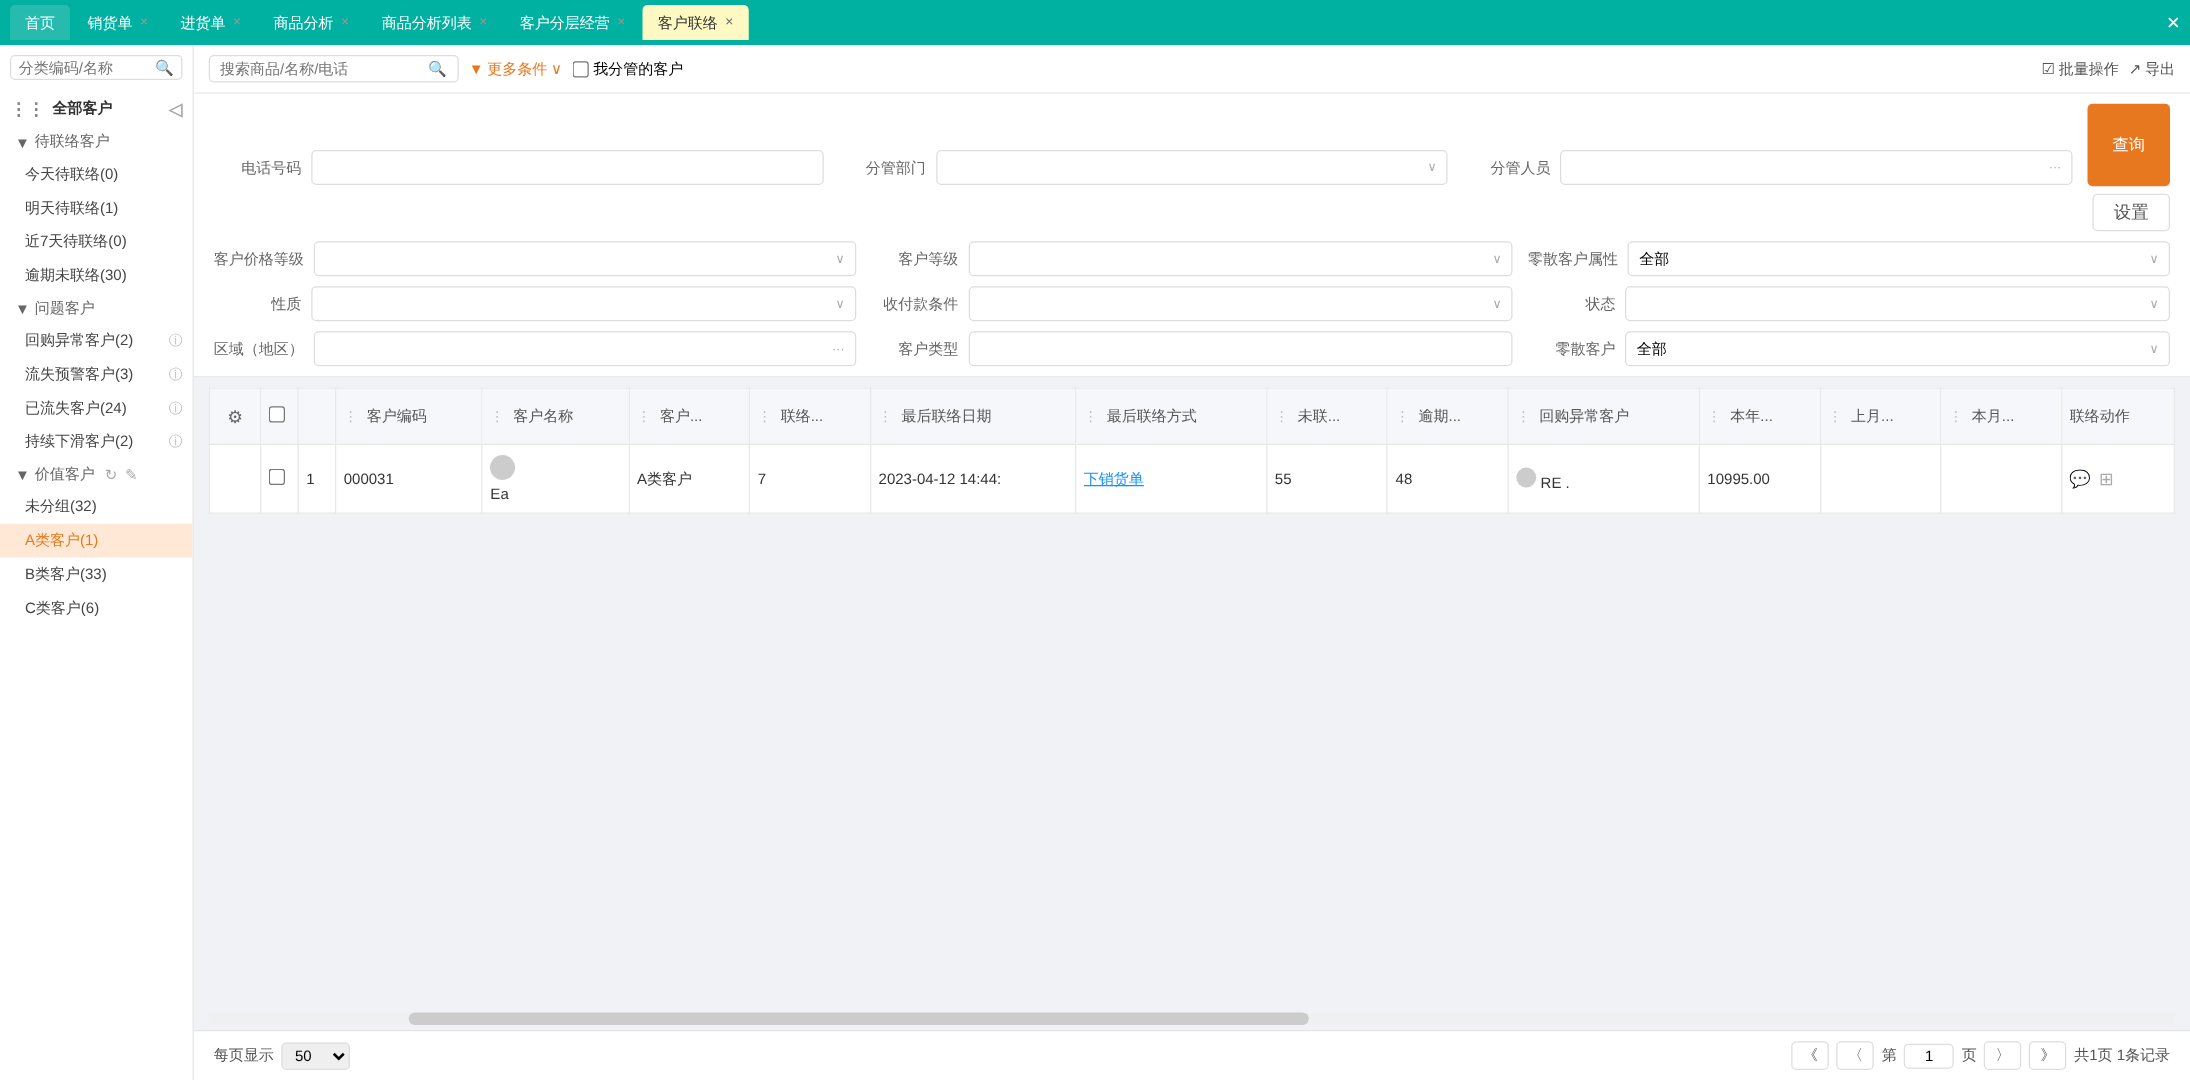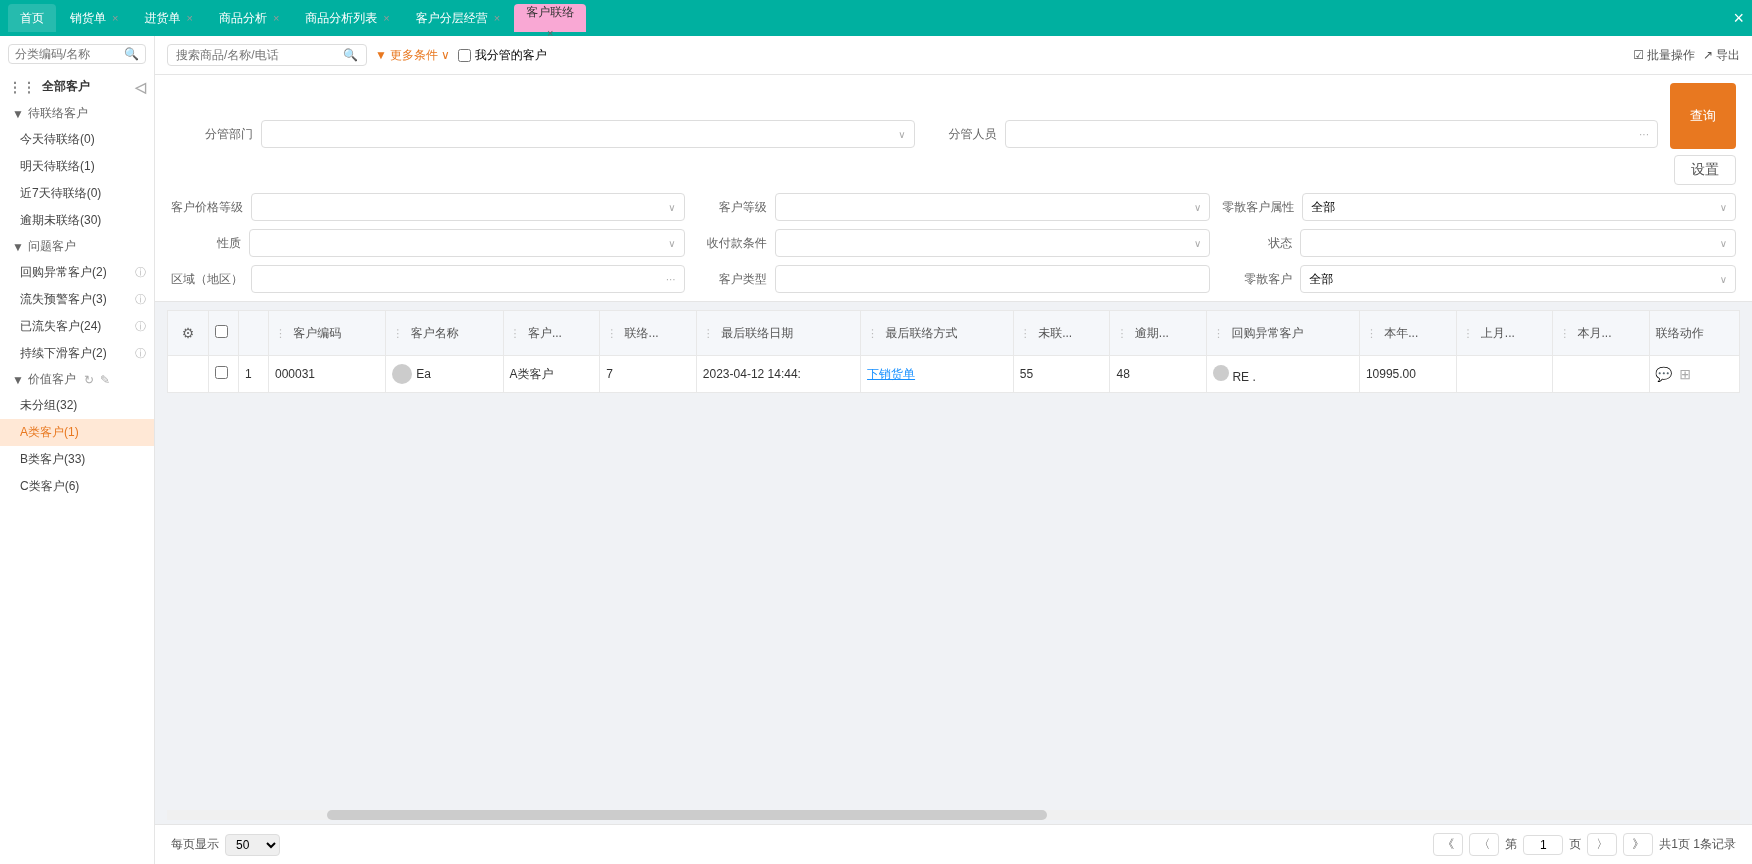--- a/index.html
+++ b/index.html
@@ -11,21 +11,21 @@
       background: #00b0a0; height: 36px;
       padding: 0 8px; gap: 2px;
     }
     .nav-tab {
       display: flex; align-items: center; height: 28px;
       padding: 0 12px; border-radius: 4px 4px 0 0;
       cursor: pointer; color: #fff; font-size: 13px; gap: 6px;
       background: transparent;
     }
     .nav-tab.home { background: rgba(255,255,255,0.15); }
-    .nav-tab.active { background: #f9a8d4; color: #333; flex-direction: column; }
+    .nav-tab.active { background: #fef9c3; color: #333; }
     .nav-tab .close-x { color: #999; font-size: 11px; cursor: pointer; }
     .nav-tab.active .close-x { color: #666; }
     .top-nav-close { margin-left: auto; color: #fff; font-size: 18px; cursor: pointer; }
 
     
     .main-layout { display: flex; height: calc(864px - 36px); }
 
     
     .sidebar {
       width: 155px; background: #fff; border-right: 1px solid #e5e5e5;
@@ -158,21 +158,21 @@
       align-items: flex-end; padding-left: 12px;
     }
     .scrollbar-track {
       height: 10px; background: #f0f0f0; position: relative; margin: 4px 0;
     }
     .scrollbar-thumb {
       height: 10px; background: #ccc; border-radius: 5px;
       position: absolute; left: 160px; width: 720px;
     }
     .customer-name-cell {
-      display: flex; align-items: center; gap: 4px;
+      display: flex; align-items: flex-start; gap: 4px; flex-direction: column;
     }
     .avatar-dot {
       width: 20px; height: 20px; background: #ccc;
       border-radius: 50%; display: inline-block;
     }
   </style>
 </head>
 <body>
 
 <div>
@@ -304,20 +304,24 @@
           </div>
           <div class="export-btn">
             <span>↗</span>
             <span>导出</span>
           </div>
         </div>
       </div>
 
       <div class="filter-form">
         <div class="filter-row">
+          <div class="filter-cell">
+            <span class="filter-label">电话号码</span>
+            <input type="text" class="filter-input-text" style="flex: 1 1 0%;">
+          </div>
           <div class="filter-separator"></div>
           <div class="filter-cell">
             <span class="filter-label">分管部门</span>
             <div class="filter-input">
               <span></span>
               <span class="arrow">∨</span>
             </div>
           </div>
           <div class="filter-separator"></div>
           <div class="filter-cell">

